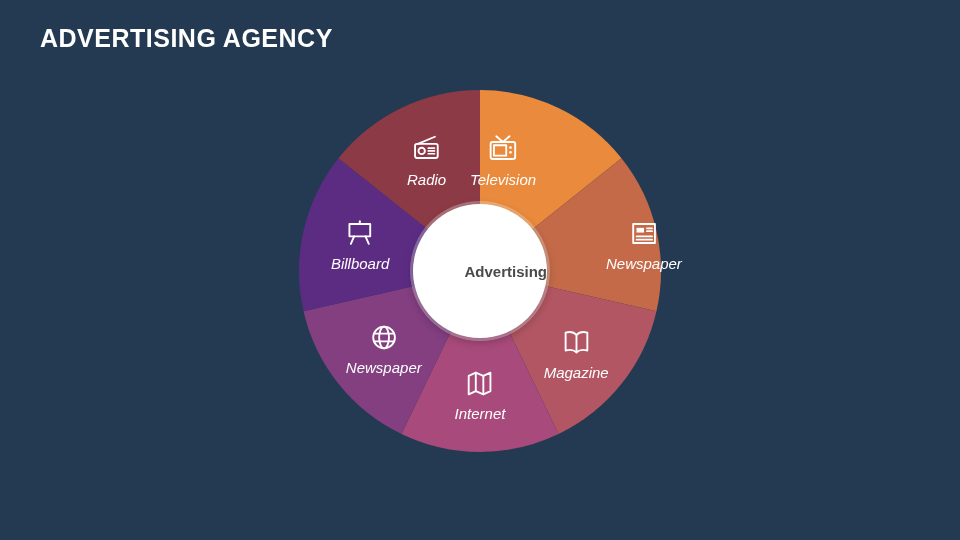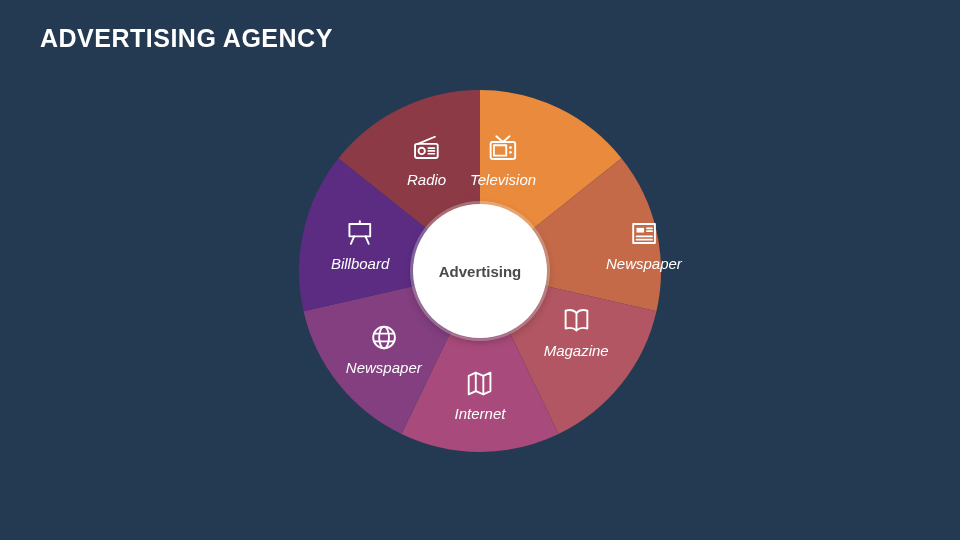--- a/index.html
+++ b/index.html
@@ -42,21 +42,21 @@
   .center-circle {
     position: absolute;
     left: 480px; top: 271px;
     width: 134px; height: 134px;
     transform: translate(-50%, -50%);
     background: #FFFFFF;
     border-radius: 50%;
     box-shadow: 0 0 0 3px rgba(255,255,255,0.28), 0 3px 10px rgba(0,0,0,0.30);
     display: flex;
     align-items: center;
-    justify-content: center;
+    justify-content: flex-end;
   }
   .center-label {
     color: #4A4A4A;
     font-size: 15px;
     font-weight: bold;
   }
 </style>
 </head>
 <body style="background: rgb(35, 58, 82);">
 
@@ -90,21 +90,21 @@
         <div class="seg-item" style="left: 599.9px; top: 243.6px; margin-left: 44px;">
           <span class="icon">
             <svg width="34" height="34" viewBox="0 0 36 36" fill="none" stroke="#FFFFFF" stroke-width="2" stroke-linecap="round" stroke-linejoin="round">
               <rect x="6.5" y="8" width="23" height="20"></rect>
               <rect x="10" y="12" width="8" height="5" fill="#fff" stroke="none"></rect>
               <path d="M21 12.5 H26.5 M21 15.5 H26.5 M10 21 H26.5 M10 24.5 H26.5" stroke-width="1.8"></path>
             </svg>
           </span>
           <span class="seg-label">Newspaper</span>
         </div>
-        <div class="seg-item" style="left: 576.2px; top: 331px;">
+        <div class="seg-item" style="left: 576.2px; top: 353px;">
           <span class="icon">
             <svg width="34" height="34" viewBox="0 0 36 36" fill="none" stroke="#FFFFFF" stroke-width="2" stroke-linecap="round" stroke-linejoin="round">
               <path d="M18 10 C15 6.5 10 6.5 6.5 7.5 V26.5 C10 25.5 15 25.5 18 28.5 C21 25.5 26 25.5 29.5 26.5 V7.5 C26 6.5 21 6.5 18 10 Z"></path>
               <path d="M18 10 V28.5"></path>
             </svg>
           </span>
           <span class="seg-label">Magazine</span>
         </div>
         <div class="seg-item" style="left: 480px; top: 394px;">
           <span class="icon">

